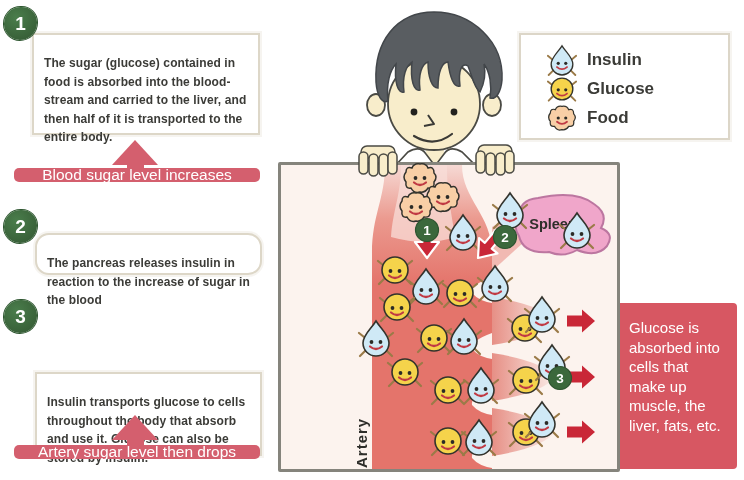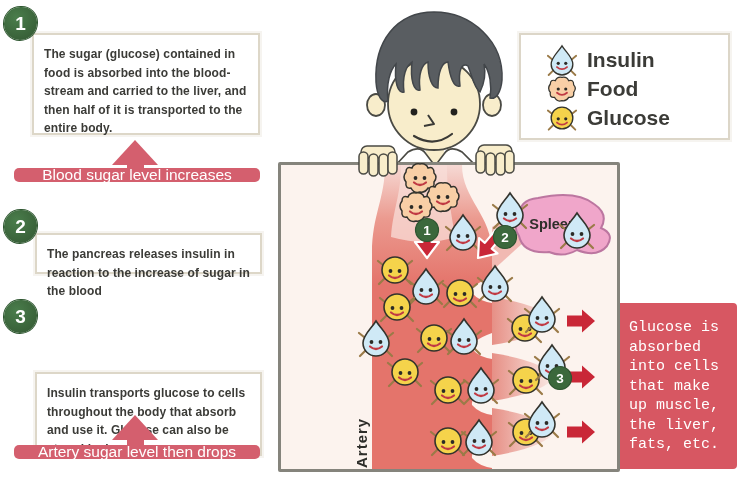--- a/index.html
+++ b/index.html
@@ -4,43 +4,43 @@
 <style>
   html,body{margin:0;padding:0;background:#fff;}
   .canvas{position:relative;width:744px;height:480px;background:#ffffff;overflow:hidden;
           font-family:"Liberation Sans",sans-serif;}
   
   .step-circle{position:absolute;width:33px;height:33px;border-radius:50% 46% 52% 48%;
     background:radial-gradient(circle at 38% 32%,#4a7d4b,#386038 75%);
     box-shadow:0 0 0 1px #2f5731;color:#fff;display:flex;align-items:center;justify-content:center;
     font-size:19px;font-weight:bold;z-index:3;}
   .step-box{position:absolute;background:#fff;border:2px solid #ddd7c8;
-    box-shadow:0 0 0 2px rgba(205,196,174,.18);padding:10px 10px;box-sizing:border-box;z-index:2;}
+    box-shadow:0 0 0 2px rgba(205,196,174,.18);padding:19px 10px;box-sizing:border-box;z-index:2;}
   .step-box p{margin:0;font-size:12px;font-weight:bold;color:#3b3b37;line-height:1.55;letter-spacing:.1px;}
   .banner{position:absolute;height:14px;background:#d45f6e;border-radius:5px;color:#fff;
     display:flex;align-items:center;justify-content:center;font-size:15.5px;z-index:2;}
   .up-arrow{position:absolute;width:46px;z-index:2;}
   .up-arrow .tri{width:0;height:0;border-left:23px solid transparent;border-right:23px solid transparent;
     border-bottom:25px solid #d45f6e;}
   .up-arrow .stem{width:17px;height:9px;background:#d45f6e;margin:-1px auto 0;}
   
   .legend{position:absolute;left:519px;top:33px;width:211px;height:107px;background:#fff;
     border:2px solid #dcd6c8;box-shadow:0 0 0 2px rgba(205,196,174,.18);
     box-sizing:border-box;padding:10px 0 0 26px;z-index:2;}
   .legend-row{display:flex;align-items:center;height:29px;gap:10px;}
-  .legend-label{font-size:21px;font-weight:bold;color:#3b3b37;}
+  .legend-label{font-size:17px;font-weight:bold;color:#3b3b37;}
   .legend-icon{width:30px;height:32px;}
   
   .poster{position:absolute;left:278px;top:162px;width:342px;height:310px;background:#fcf3ee;
     border:3px solid #85847c;border-radius:2px;box-sizing:border-box;z-index:2;}
   .poster svg{position:absolute;left:0;top:0;overflow:visible;}
   
   .callout{position:absolute;left:616px;top:303px;width:121px;height:166px;background:#d75762;
     border-radius:4px;color:#fff;padding:15px 9px 0 13px;box-sizing:border-box;
-    font-size:15px;line-height:1.3;z-index:1;font-family:Liberation Mono, monospace;}
+    font-size:15px;line-height:1.3;z-index:1;}
   .person{position:absolute;left:344px;top:2px;z-index:1;}
   .hand{position:absolute;z-index:4;}
 </style>
 </head>
 <body>
 
 <div class="canvas">
 
   <div class="step-circle" style="left:4px;top:7px;">
     <span>1</span>
@@ -52,21 +52,21 @@
     <div class="tri"></div>
       <div class="stem"></div>
   </div>
   <div class="banner" style="left:14px;top:168px;width:246px;">
     <span>Blood sugar level increases</span>
   </div>
 
   <div class="step-circle" style="left:4px;top:210px;">
     <span>2</span>
   </div>
-  <div class="step-box" style="left:35px;top:233px;width:227px;height:41px;">
+  <div class="step-box" style="left:35px;top:233px;width:227px;height:41px;border-radius:14px;">
     <p>The pancreas releases insulin in reaction to the increase of sugar in the blood</p>
   </div>
 
   <div class="step-circle" style="left:4px;top:300px;">
     <span>3</span>
   </div>
   <div class="step-box" style="left:35px;top:327px;width:227px;height:84px;margin-top:45px;">
     <p>Insulin transports glucose to cells throughout the body that absorb and use it. Glucose can also be stored by insulin.</p>
   </div>
   <div class="up-arrow" style="left:112px;top:415px;">
@@ -515,45 +515,45 @@
           <g transform="translate(0,4)">
   <circle cx="-4.5" r="1.9" fill="#2b2b27"></circle>
             <circle cx="4.5" r="1.9" fill="#2b2b27"></circle>
   <path d="M-6,4.5 Q0,9.5 6,4.5" fill="none" stroke="#c03a44" stroke-width="2.2" stroke-linecap="round"></path>
           </g>
         </svg>
       <span class="legend-label">Insulin</span>
     </div>
     <div class="legend-row">
       <svg class="legend-icon" viewBox="-18 -19 36 38">
+          <g stroke="#9a7a47" stroke-width="2.2" stroke-linecap="round">
+  <path d="M-12,-5 l-5,-4"></path>
+            <path d="M12,-5 l5,-4"></path>
+  <path d="M-11,9 l-5,5"></path>
+            <path d="M11,9 l5,5"></path>
+          </g>
+          <circle r="13" fill="#f5d34b" stroke="#33332d" stroke-width="1.6"></circle>
+          <g transform="translate(0,1)">
+  <circle cx="-4.5" r="1.9" fill="#2b2b27"></circle>
+            <circle cx="4.5" r="1.9" fill="#2b2b27"></circle>
+  <path d="M-6,4.5 Q0,9.5 6,4.5" fill="none" stroke="#c03a44" stroke-width="2.2" stroke-linecap="round"></path>
+          </g>
+        </svg>
+      <span class="legend-label">Glucose</span>
+    </div>
+    <div class="legend-row">
+      <svg class="legend-icon" viewBox="-18 -19 36 38">
           <path d="M0,-14 Q6,-15 8,-10 Q14,-12 14,-5 Q18,-1 14,4 Q15,11 8,10 Q5,15 0,14 Q-6,16 -9,10 Q-15,11 -14,4 Q-18,-1 -14,-6 Q-14,-12 -8,-10 Q-6,-15 0,-14 Z" fill="#f8cfa6" stroke="#33332d" stroke-width="1.5"></path>
           <g transform="translate(0,0)">
   <circle cx="-4.5" r="1.9" fill="#2b2b27"></circle>
             <circle cx="4.5" r="1.9" fill="#2b2b27"></circle>
   <path d="M-6,4.5 Q0,9.5 6,4.5" fill="none" stroke="#c03a44" stroke-width="2.2" stroke-linecap="round"></path>
           </g>
         </svg>
       <span class="legend-label">Food</span>
     </div>
-    <div class="legend-row">
-      <svg class="legend-icon" viewBox="-18 -19 36 38">
-          <g stroke="#9a7a47" stroke-width="2.2" stroke-linecap="round">
-  <path d="M-12,-5 l-5,-4"></path>
-            <path d="M12,-5 l5,-4"></path>
-  <path d="M-11,9 l-5,5"></path>
-            <path d="M11,9 l5,5"></path>
-          </g>
-          <circle r="13" fill="#f5d34b" stroke="#33332d" stroke-width="1.6"></circle>
-          <g transform="translate(0,1)">
-  <circle cx="-4.5" r="1.9" fill="#2b2b27"></circle>
-            <circle cx="4.5" r="1.9" fill="#2b2b27"></circle>
-  <path d="M-6,4.5 Q0,9.5 6,4.5" fill="none" stroke="#c03a44" stroke-width="2.2" stroke-linecap="round"></path>
-          </g>
-        </svg>
-      <span class="legend-label">Glucose</span>
-    </div>
   </div>
 
   <div class="callout">
     <span>Glucose is absorbed into cells that make up muscle, the liver, fats, etc.</span>
   </div>
 
 </div>
 
 </body></html>

